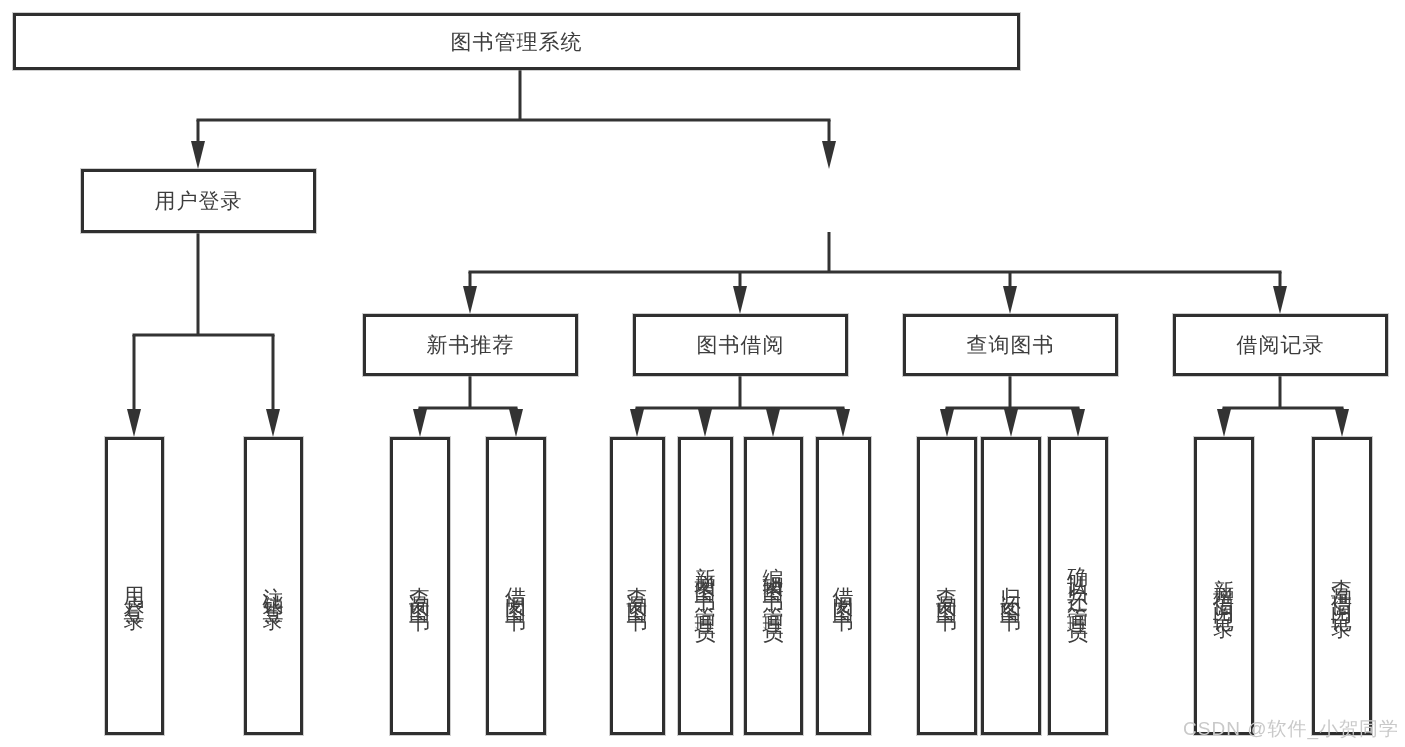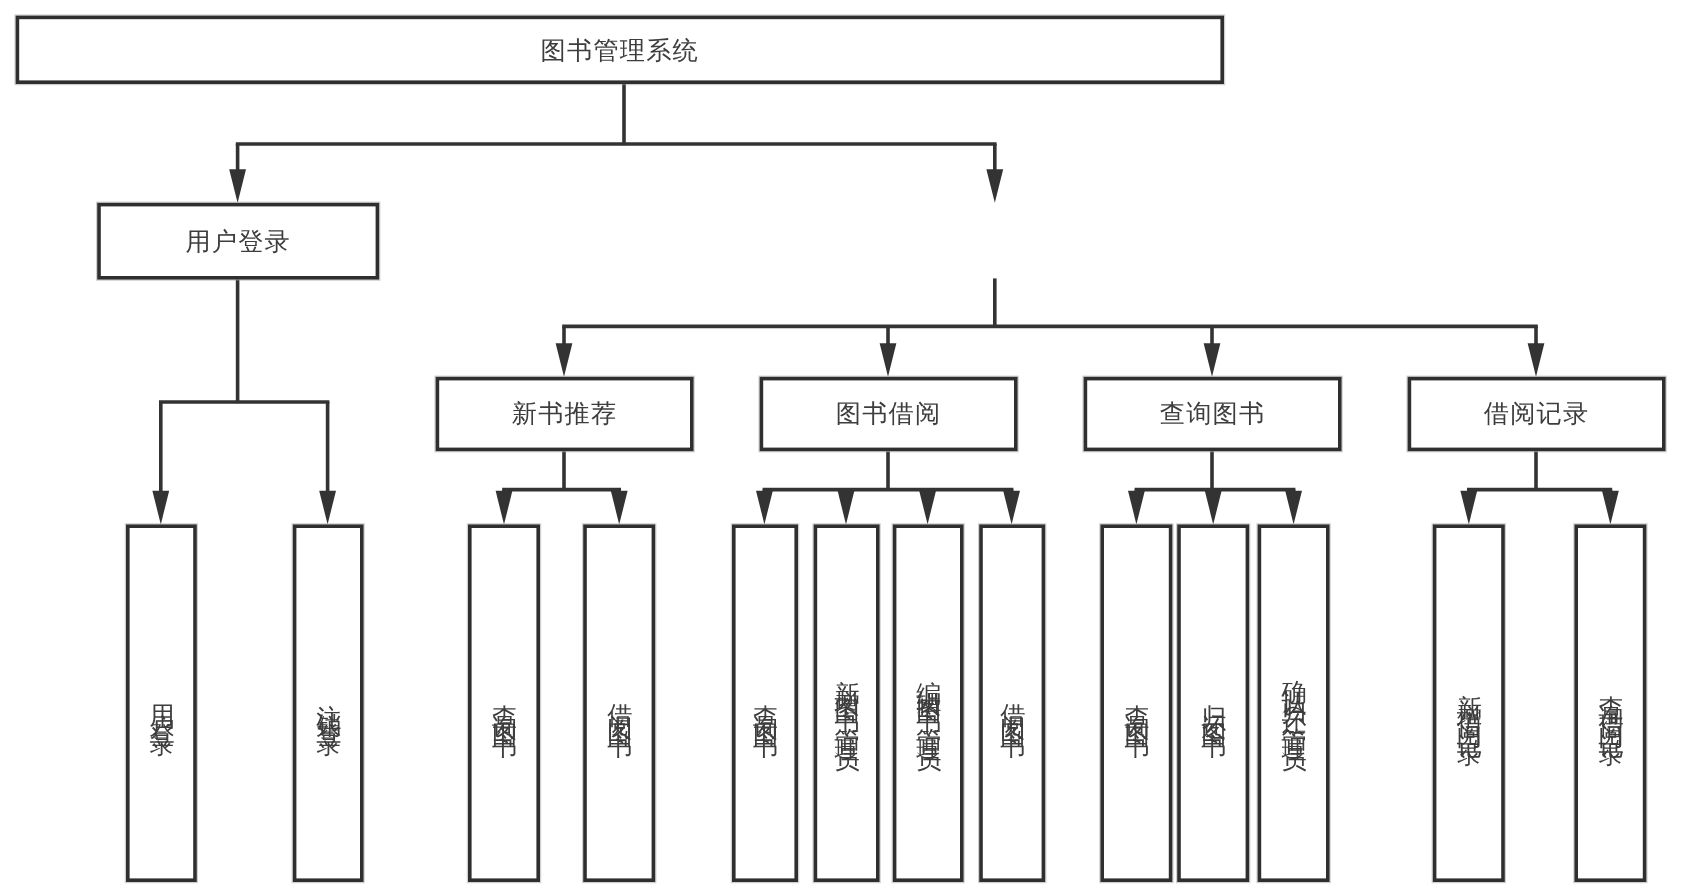--- a/index.html
+++ b/index.html
@@ -198,14 +198,15 @@
     <span class="vtxt">确认归还（管理员）</span>
   </div>
 
   <div class="node leaf" style="left:1194px; width:60px;">
     <span class="vtxt">新增借阅记录</span>
   </div>
   <div class="node leaf" style="left:1312px; width:60px;">
     <span class="vtxt">查询借阅记录</span>
   </div>
 
+  <div class="watermark">CSDN @软件_小贺同学</div>
 
 </div>
 
 </body></html>

